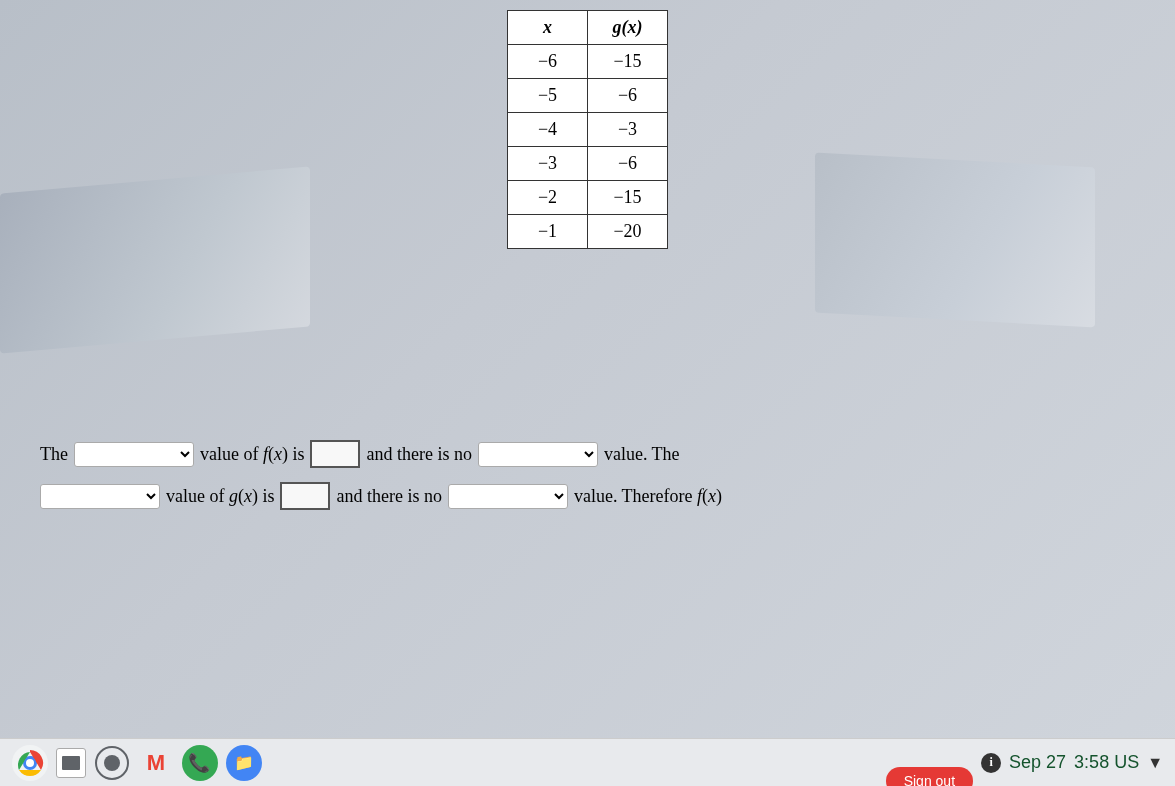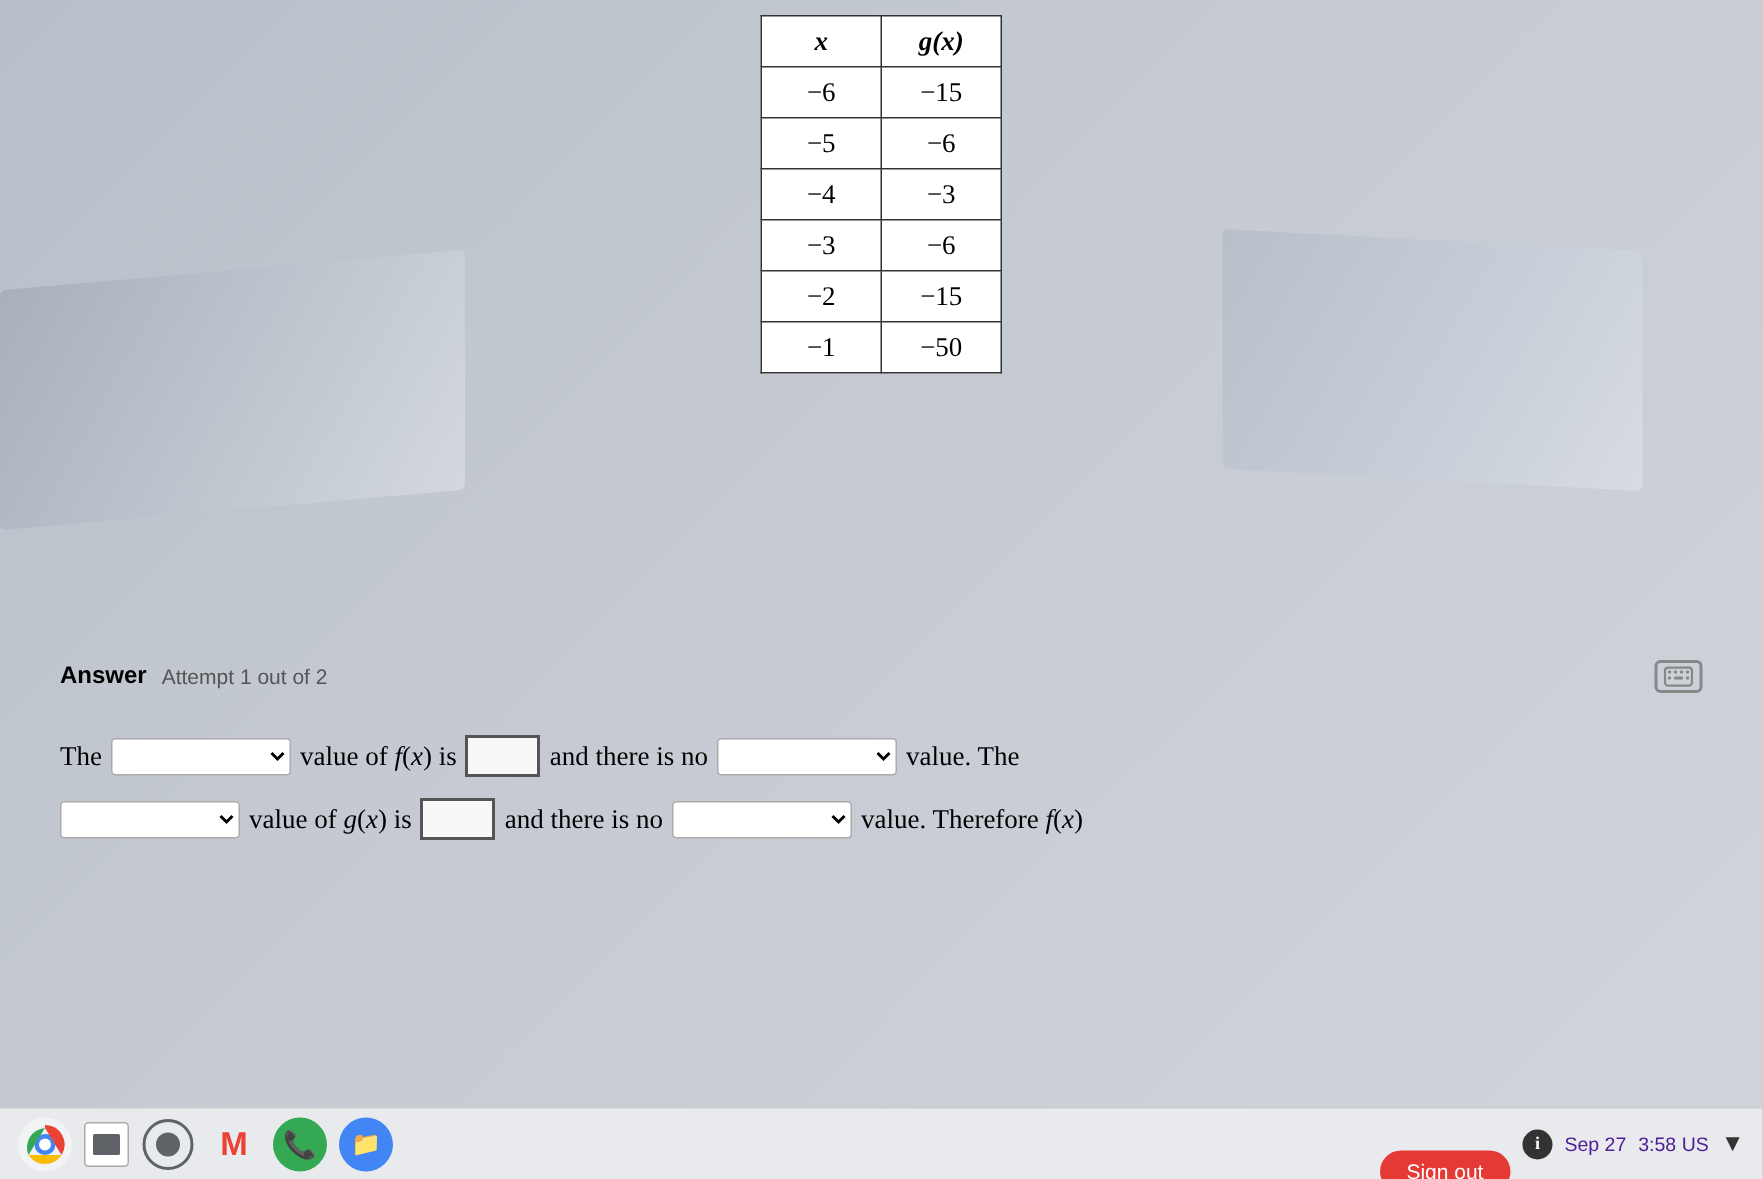--- a/index.html
+++ b/index.html
@@ -185,23 +185,23 @@
       border-radius: 20px;
       padding: 6px 18px;
       font-size: 14px;
       font-family: Arial, sans-serif;
       cursor: pointer;
       font-weight: 500;
       margin-top: 36px;
     }
 
     .taskbar-time {
-      font-size: 13px;
-      font-family: Arial, sans-serif;
-      color: #4c1d95;
+      font-size: 18px;
+      font-family: Arial, sans-serif;
+      color: #14532d;
       white-space: nowrap;
     }
 
     .taskbar-info-icon {
       width: 20px;
       height: 20px;
       border-radius: 50%;
       background: #333;
       color: white;
       display: flex;
@@ -254,44 +254,28 @@
         <tr>
           <td>−3</td>
           <td>−6</td>
         </tr>
         <tr>
           <td>−2</td>
           <td>−15</td>
         </tr>
         <tr>
           <td>−1</td>
-          <td>−50</td>
+          <td>−20</td>
         </tr>
       </tbody>
     </table>
   </div>
 </div>
 
 <div class="answer-section">
-  <div class="answer-header">
-    <span class="answer-label">Answer</span>
-    <span class="attempt-label">Attempt 1 out of 2</span>
-    <div class="keyboard-icon">
-      <svg width="20" height="14" viewBox="0 0 20 14">
-        <rect x="1" y="1" width="18" height="12" rx="2" fill="none" stroke="#888" stroke-width="1.5"></rect>
-        <rect x="3" y="3" width="2" height="2" rx="0.5" fill="#888"></rect>
-        <rect x="7" y="3" width="2" height="2" rx="0.5" fill="#888"></rect>
-        <rect x="11" y="3" width="2" height="2" rx="0.5" fill="#888"></rect>
-        <rect x="15" y="3" width="2" height="2" rx="0.5" fill="#888"></rect>
-        <rect x="3" y="7" width="2" height="2" rx="0.5" fill="#888"></rect>
-        <rect x="7" y="7" width="6" height="2" rx="0.5" fill="#888"></rect>
-        <rect x="15" y="7" width="2" height="2" rx="0.5" fill="#888"></rect>
-      </svg>
-    </div>
-  </div>
 
   <div class="sentence-row">
     <span>The</span>
     <select class="dropdown-select">
       <option value=""></option>
       <option value="minimum">minimum</option>
       <option value="maximum">maximum</option>
       <option value="greater">greater</option>
       <option value="lesser">lesser</option>
     </select>

